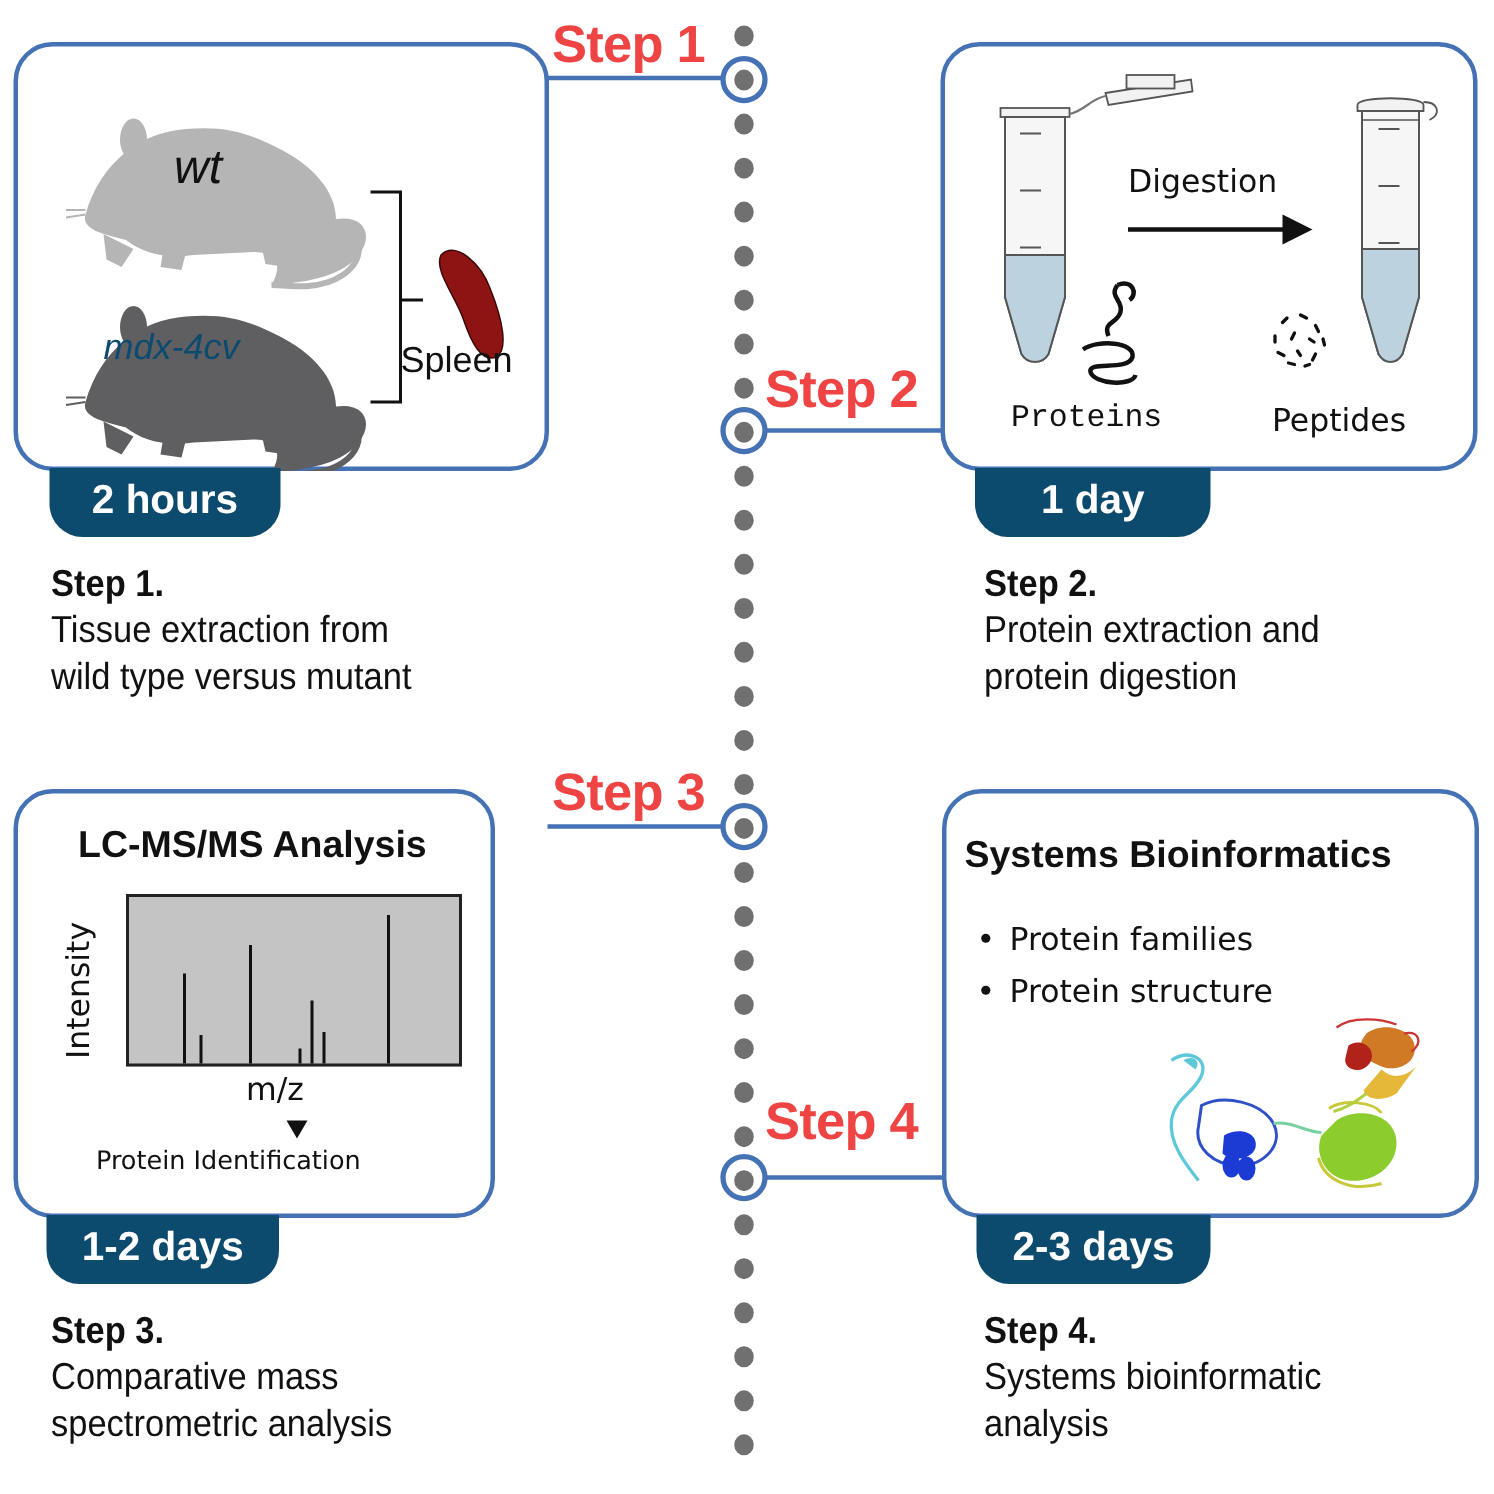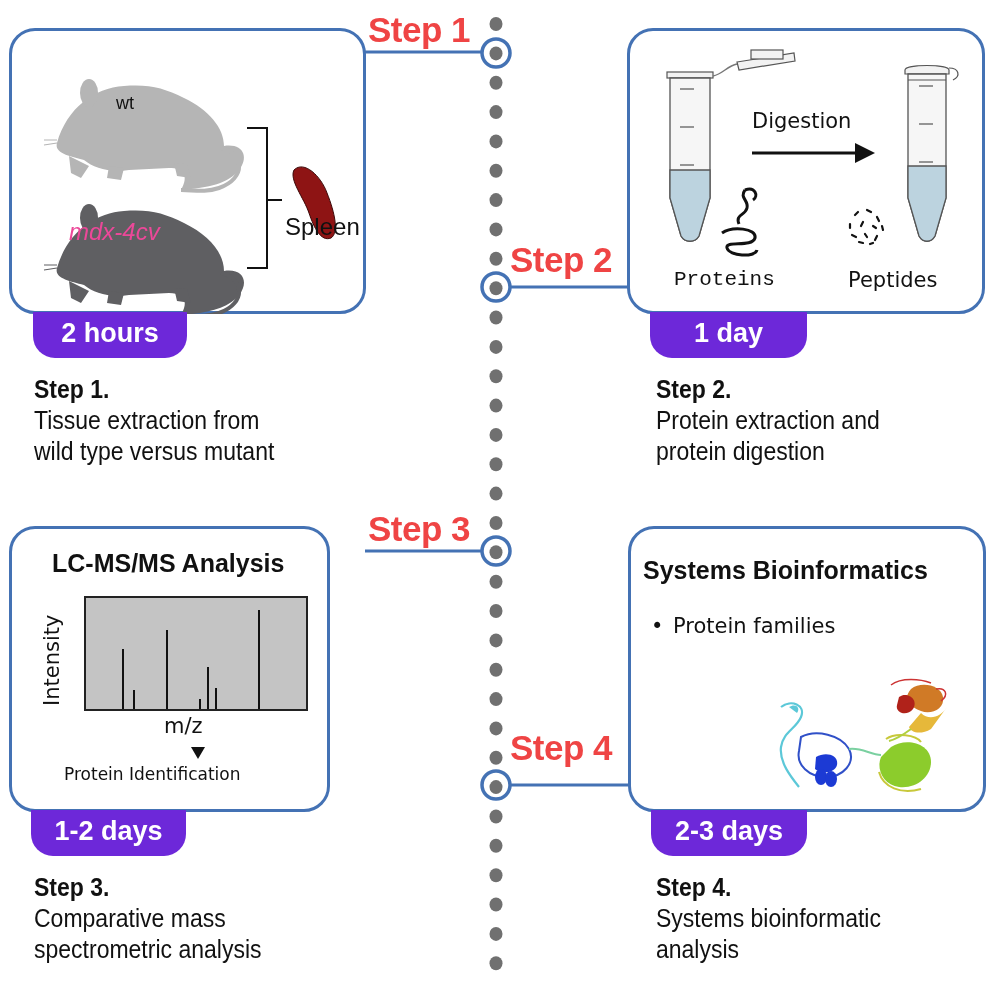--- a/index.html
+++ b/index.html
@@ -8,21 +8,21 @@
   .abs { position: absolute; }
 
   
   #timeline { position: absolute; left: 0; top: 0; width: 996px; height: 996px; pointer-events: none; }
 
   .step-tag { position: absolute; font-family: "Liberation Sans", sans-serif; font-weight: bold;
               font-size: 35px; color: #ef4444; line-height: 1; letter-spacing: -0.5px; }
 
   .panel { position: absolute; border: 3px solid #4472b4; border-radius: 26px; background: #fff; box-sizing: border-box; }
 
-  .duration { position: absolute; background: #6d28d9; color: #fff; font-weight: bold;
+  .duration { position: absolute; background: #0c4a6e; color: #fff; font-weight: bold;
               font-size: 27px; text-align: center; line-height: 42px; height: 46px;
               border-radius: 0 0 22px 22px; box-sizing: border-box; }
 
   .caption { position: absolute; font-family: "Liberation Sans", sans-serif; font-size: 25px; line-height: 31px;
              color: #111; transform: scaleX(0.92); transform-origin: left top; }
   .caption .cap-title { font-weight: bold; display: block; }
   .caption .cap-line { display: block; }
 
   .dv { font-family: "DejaVu Sans", sans-serif; }
 
@@ -110,23 +110,23 @@
       <ellipse cx="80" cy="190" rx="9" ry="14" fill="#5f5f62"></ellipse>
       <path d="M212,245 C235,250 238,275 210,285 C195,290 185,287 172,287" stroke="#5f5f62" stroke-width="4" fill="none"></path>
       <path d="M60,253 L62,270 L72,275 L80,263 Z M100,263 L98,275 L112,277 L115,265 Z M165,260 L168,273 L182,275 L178,261 Z" fill="#5f5f62"></path>
       <path d="M35,237 L48,237 M35,242 L48,240" stroke="#5f5f62" stroke-width="1.2"></path>
     </g>
 
     <path d="M238,100 L258,100 L258,240 L238,240 M258,172 L273,172" stroke="#111" stroke-width="2" fill="none"></path>
 
     <path d="M285,142 C295,132 312,148 318,165 C326,185 330,205 322,210 C312,214 305,200 300,185 C295,170 280,152 285,142 Z" fill="#8e1414" stroke="#3a0808" stroke-width="1"></path>
   </svg>
-  <div class="abs" style="left:104px; top:62px; font-size:18px; ">wt</div>
-  <div class="abs" style="left:57px; top:187px; font-size:24px; font-style:italic; color:#ec4899;">mdx-4cv</div>
-  <div class="abs" style="left:255px; top:182px; font-size:24px;padding-left:18px;">Spleen</div>
+  <div class="abs" style="left:104px; top:62px; font-size:32px; font-style:italic;">wt</div>
+  <div class="abs" style="left:57px; top:187px; font-size:24px; font-style:italic; color:#0c4a6e;">mdx-4cv</div>
+  <div class="abs" style="left:255px; top:196px; font-size:24px;">Spleen</div>
 </div>
 <div class="duration" style="left:33px; top:312px; width:154px;">2 hours</div>
 
 <div class="caption" style="left:34px; top:374px;">
   <span class="cap-title">Step 1.</span>
   <span class="cap-line">Tissue extraction from</span>
   <span class="cap-line">wild type versus mutant</span>
 </div>
 
 <div class="panel" style="left:627px; top:28px; width:358px; height:286px;">
@@ -213,20 +213,21 @@
 <div class="caption" style="left:34px; top:872px;">
   <span class="cap-title">Step 3.</span>
   <span class="cap-line">Comparative mass</span>
   <span class="cap-line">spectrometric analysis</span>
 </div>
 
 <div class="panel" style="left:628px; top:526px; width:358px; height:286px;">
   <div class="bio-title" style="left:12px; top:27px;">Systems Bioinformatics</div>
   <ul class="bio-list dv" style="left:20px; top:80px;">
     <li>Protein families</li>
+    <li>Protein structure</li>
   </ul>
   <svg width="180" height="130" style="position:absolute; left:140px; top:148px;">
 
     <path d="M140,12 C150,4 170,8 172,20 C174,32 160,38 150,34 C140,30 130,24 140,12 Z" fill="#d07a26"></path>
     <path d="M128,20 C136,14 148,22 142,32 C136,40 124,36 126,28 Z" fill="#b0221a"></path>
     <path d="M120,8 C130,0 150,2 160,6 M165,12 C175,10 178,18 170,24" stroke="#c33" stroke-width="1.5" fill="none"></path>
     <path d="M150,36 C158,44 170,40 176,30 L160,52 C150,58 140,56 138,50 Z" fill="#e6b83a"></path>
 
     <path d="M120,70 C135,60 160,66 160,85 C160,100 145,112 128,110 C112,108 105,92 110,80 Z" fill="#8ccc2c"></path>
     <path d="M115,62 C125,55 145,58 150,65 M108,95 C112,110 130,118 150,112" stroke="#c8c83a" stroke-width="2" fill="none"></path>

